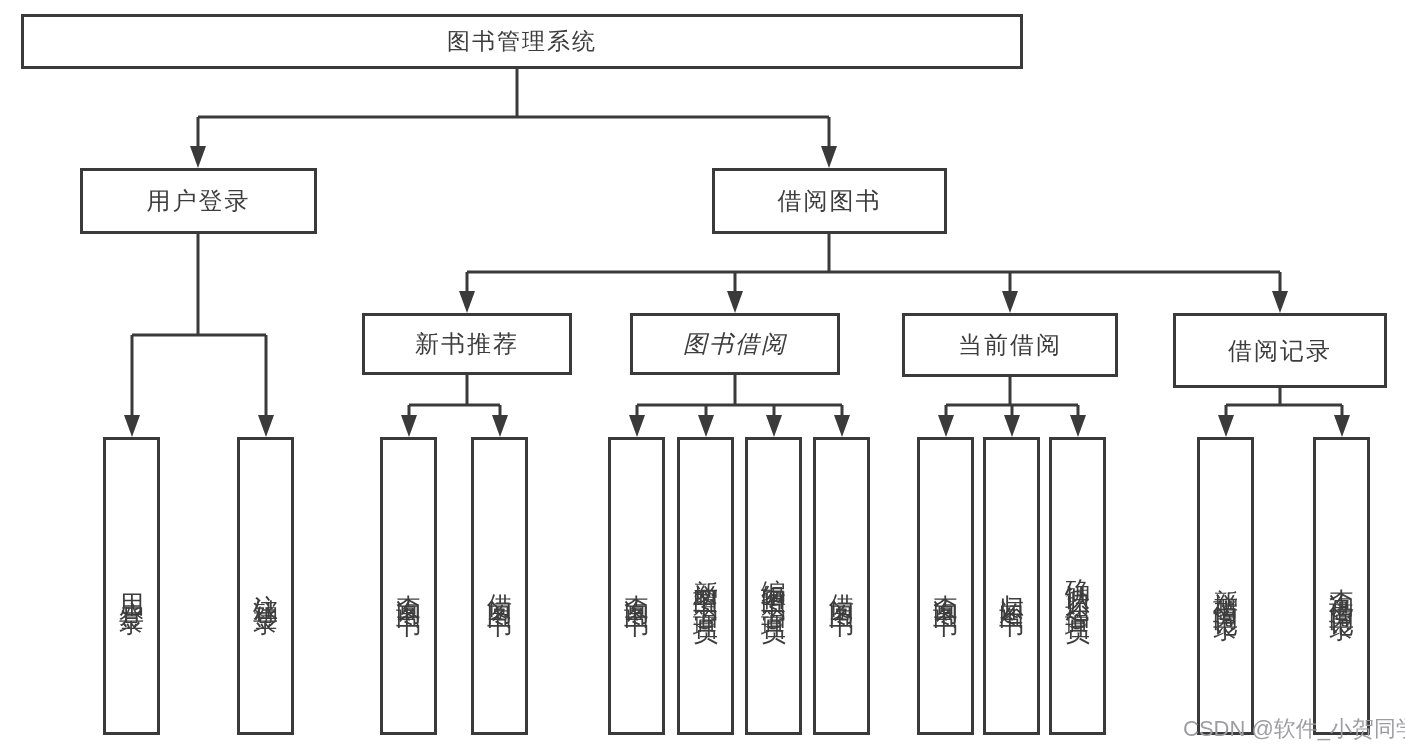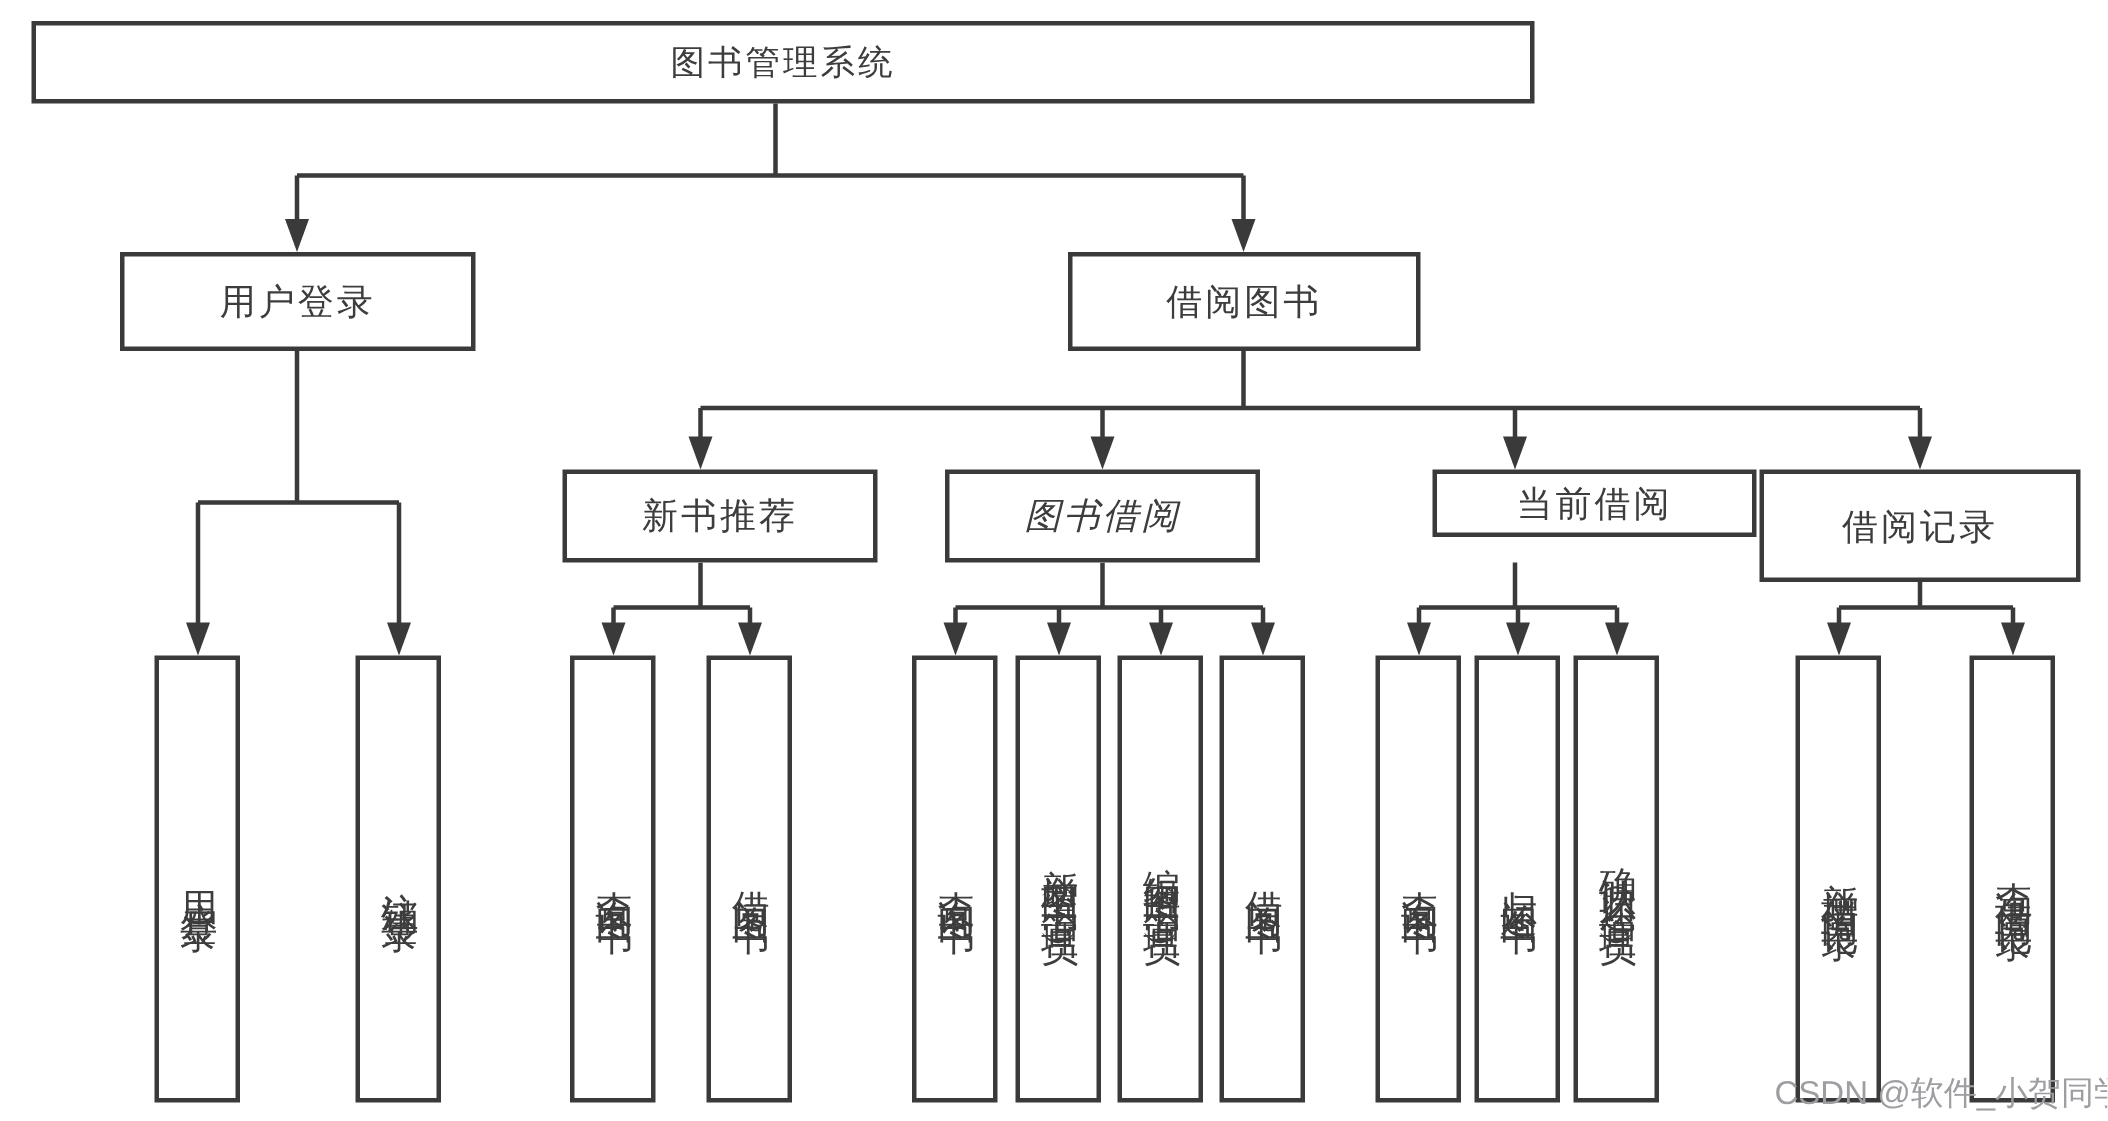--- a/index.html
+++ b/index.html
@@ -28,23 +28,23 @@
     text-orientation:mixed;
     font-size:25px;
     letter-spacing:6px;
     line-height:1;
     white-space:nowrap;
   }
   
   #n-root{left:21px;top:14px;width:1002px;height:55px;}
   #n-user-login{left:80px;top:168px;width:237px;height:66px;}
   #n-book-mgmt{left:712px;top:168px;width:235px;height:66px;}
-  #n-new-book{left:362px;top:313px;width:210px;height:62px;margin-left:13px;}
+  #n-new-book{left:362px;top:313px;width:210px;height:62px;}
   #n-book-borrow{left:630px;top:313px;width:210px;height:62px;font-style:italic;}
-  #n-current-borrow{left:955px;top:313px;width:216px;height:45px;}
+  #n-current-borrow{left:902px;top:313px;width:216px;height:64px;}
   #n-borrow-record{left:1173px;top:313px;width:214px;height:75px;}
   .leaf{top:437px;width:57px;height:298px;}
   #l1{left:103px;}  #l2{left:237px;}
   #l3{left:380px;}  #l4{left:471px;}
   #l5{left:608px;}  #l6{left:677px;}  #l7{left:745px;}  #l8{left:813px;}
   #l9{left:917px;}  #l10{left:983px;} #l11{left:1049px;}
   #l12{left:1197px;}#l13{left:1313px;}
   .watermark{
     position:absolute;
     left:1183px;top:714px;

